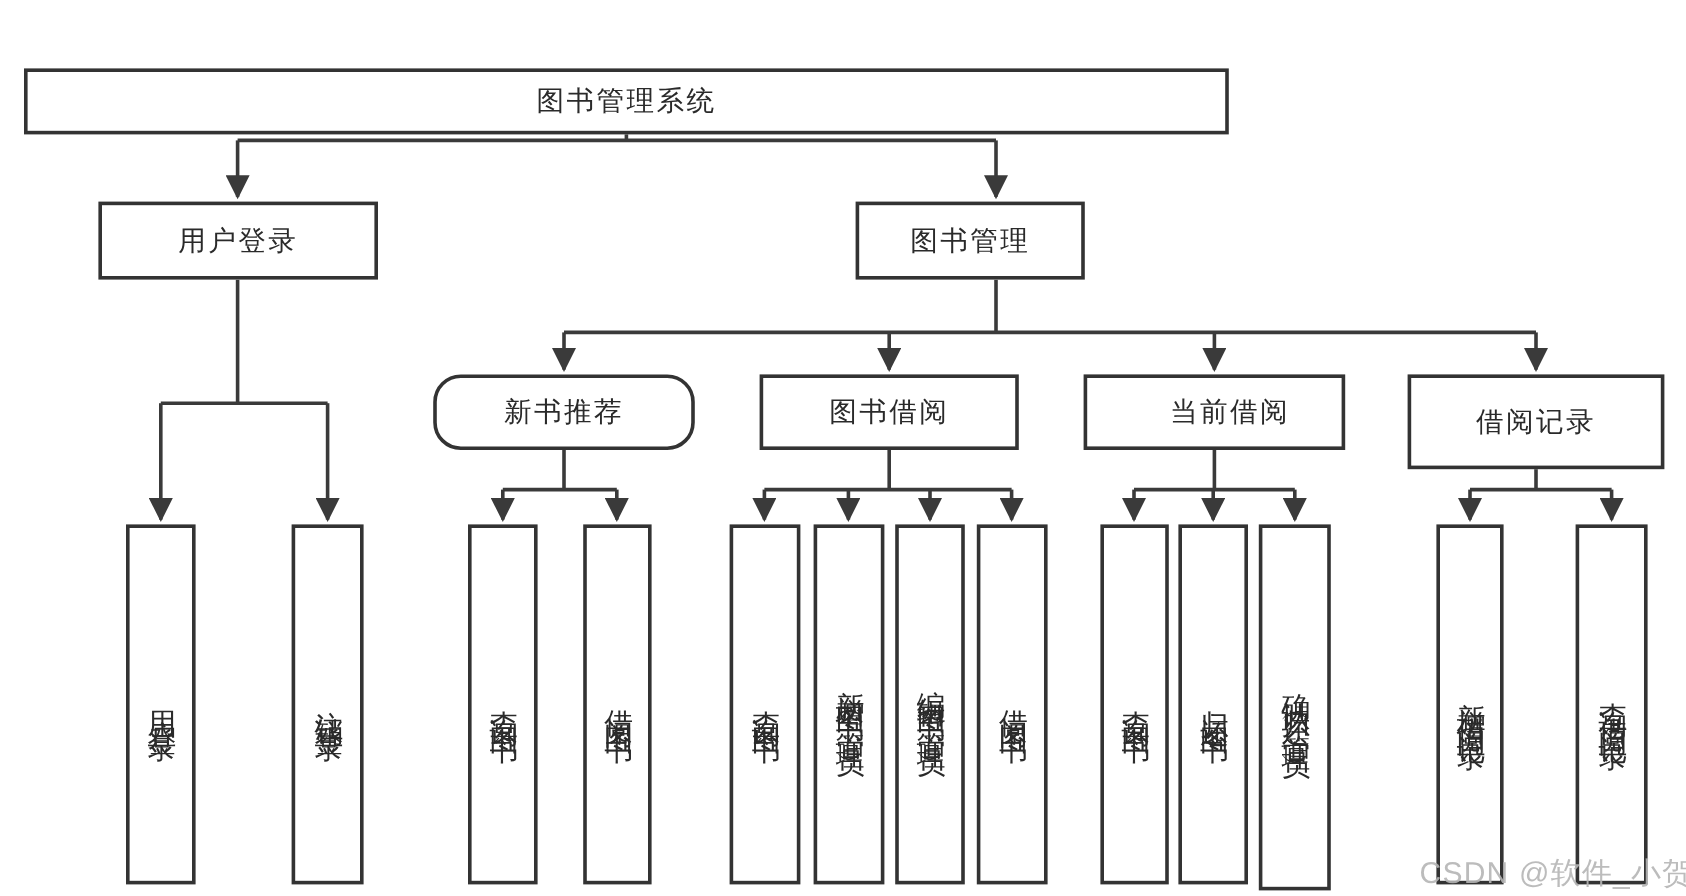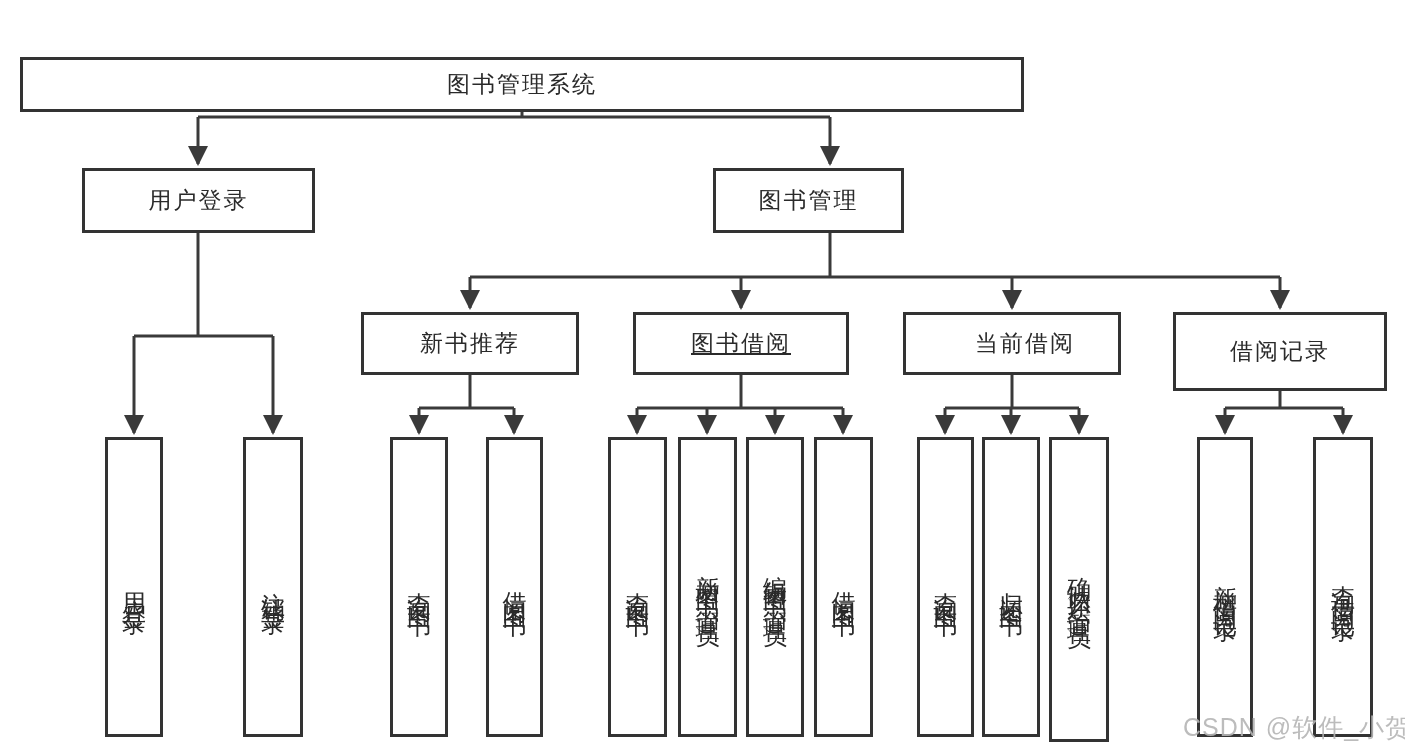--- a/index.html
+++ b/index.html
@@ -119,22 +119,22 @@
         <path d="M1343 408 V433" marker-end="url(#arrow)"></path>
       </g>
     </g>
   </svg>
 
   <div class="node hbox" style="left:20px; top:13px; width:1004px; height:55px;margin-top:44px;">图书管理系统</div>
 
   <div class="node hbox" style="left:82px; top:168px; width:233px; height:65px;">用户登录</div>
   <div class="node hbox" style="left:713px; top:168px; width:191px; height:65px;">图书管理</div>
 
-  <div class="node hbox" style="left:361px; top:312px; width:218px; height:63px;">新书推荐</div>
-  <div class="node hbox" style="left:633px; top:312px; width:216px; height:63px;text-decoration:underline;">图书借阅</div>
+  <div class="node hbox" style="left:361px; top:312px; width:218px; height:63px;border-radius:23px;">新书推荐</div>
+  <div class="node hbox" style="left:633px; top:312px; width:216px; height:63px;">图书借阅</div>
   <div class="node hbox" style="left:903px; top:312px; width:218px; height:63px;padding-left:26px;">当前借阅</div>
   <div class="node hbox" style="left:1173px; top:312px; width:214px; height:79px;">借阅记录</div>
 
   <div class="node vbox" style="left:105px; top:437px; width:58px; height:300px;">用户登录</div>
   <div class="node vbox" style="left:243px; top:437px; width:60px; height:300px;">注销登录</div>
 
   <div class="node vbox" style="left:390px; top:437px; width:58px; height:300px;">查询图书</div>
   <div class="node vbox" style="left:486px; top:437px; width:57px; height:300px;">借阅图书</div>
 
   <div class="node vbox" style="left:608px; top:437px; width:59px; height:300px;">查询图书</div>

